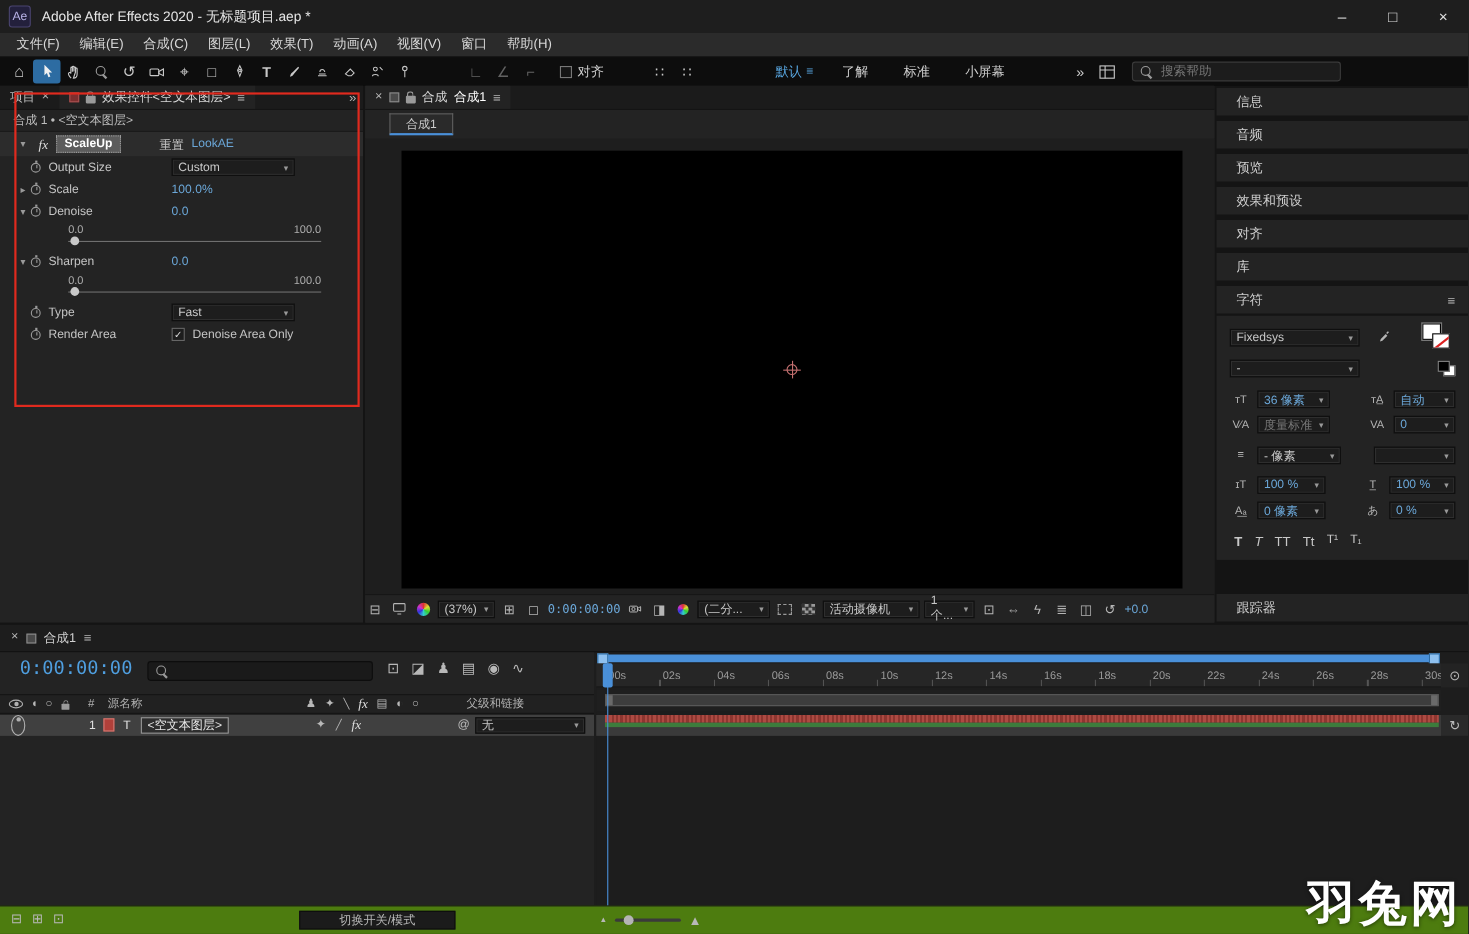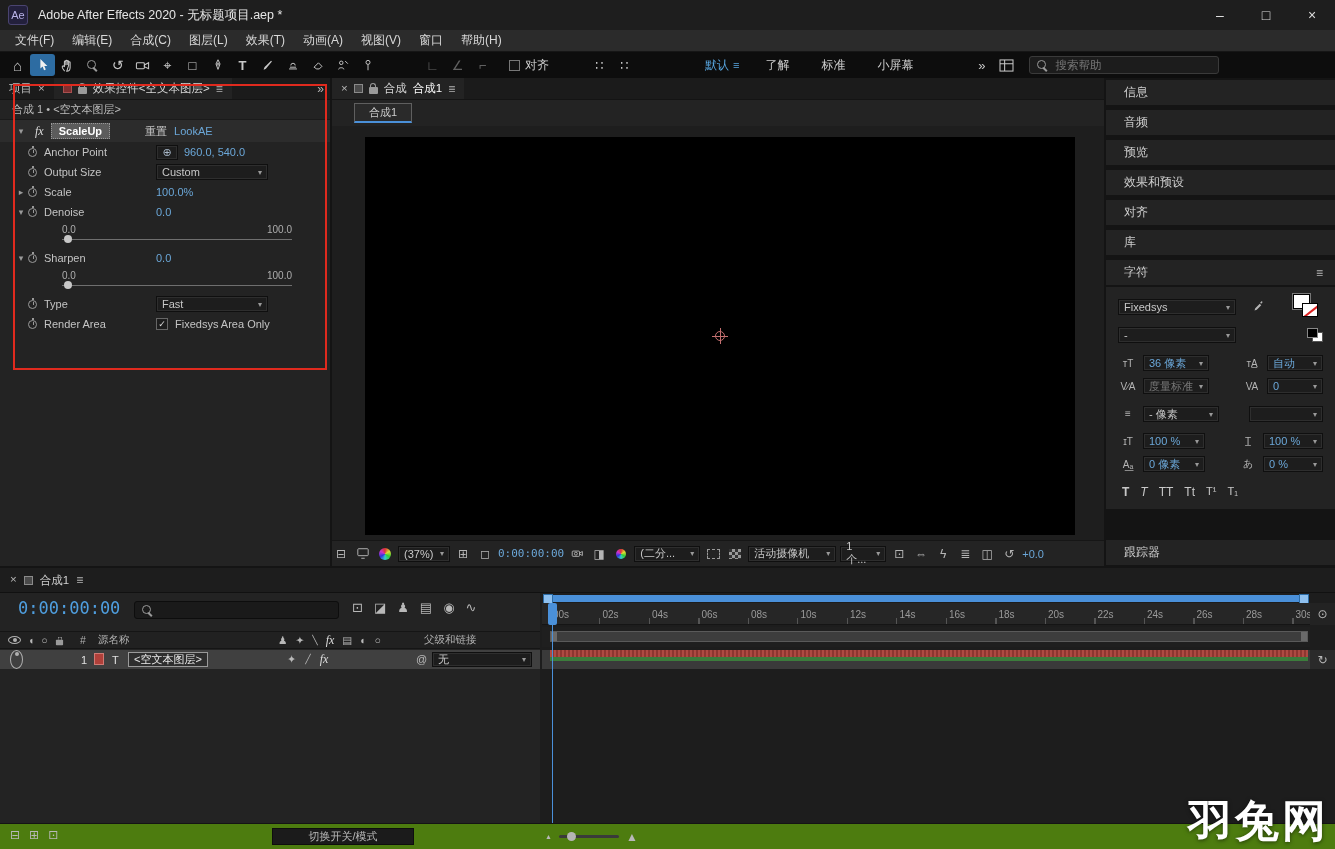--- a/index.html
+++ b/index.html
@@ -294,27 +294,20 @@
       <span class="ep-chev gi" data-glyph="▾"></span>
       <span class="fx">fx</span>
       <span class="effname">ScaleUp</span>
       <span class="resetlbl">重置</span>
       <span class="blue">LookAE</span>
     </div>
 
     <div class="ep-row">
       <span class="ep-chev"></span>
         <span class="sw"></span>
-      <span class="ep-lbl">Anchor Point</span>
-      <span class="xybtn gi" data-glyph="⊕"></span>
-      <span class="blue">960.0, 540.0</span>
-    </div>
-    <div class="ep-row">
-      <span class="ep-chev"></span>
-        <span class="sw"></span>
       <span class="ep-lbl">Output Size</span>
       <span class="dd ep-dd">
           <span>Custom</span>
           <span class="caret"></span>
         </span>
     </div>
     <div class="ep-row">
       <span class="ep-chev gi" data-glyph="▸"></span>
         <span class="sw"></span>
       <span class="ep-lbl">Scale</span>
@@ -351,21 +344,21 @@
       <span class="dd ep-dd">
           <span>Fast</span>
           <span class="caret"></span>
         </span>
     </div>
     <div class="ep-row">
       <span class="ep-chev"></span>
         <span class="sw"></span>
       <span class="ep-lbl">Render Area</span>
       <span class="cbx"></span>
-      <span>Fixedsys Area Only</span>
+      <span>Denoise Area Only</span>
     </div>
     <div class="redbox"></div>
   </div>
 
   <div class="panel" id="cp">
     <div class="tabbar">
       <span class="tab active">
         <span class="gi" data-glyph="×"></span>
         <span class="graydot"></span>
         <span class="lockico"></span>

